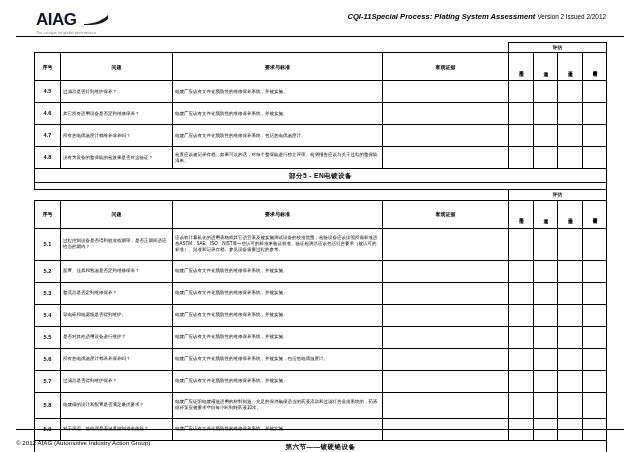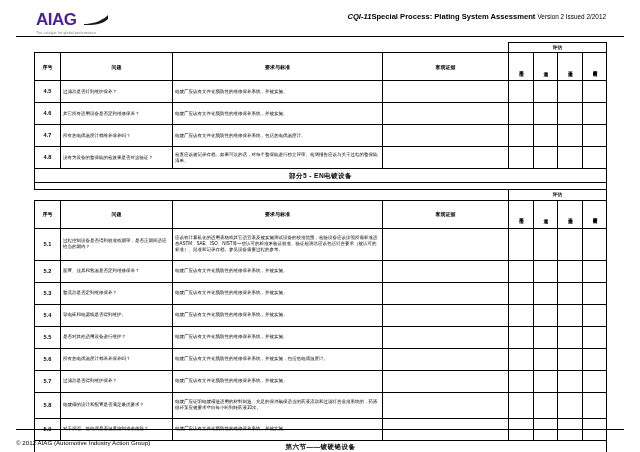--- a/index.html
+++ b/index.html
@@ -32,21 +32,21 @@
     position: absolute;
     left: 36px;
     top: 10px;
     width: 120px;
   }
   .logo-word {
     font-family: "Liberation Sans", sans-serif;
     font-weight: bold;
     font-size: 17px;
     letter-spacing: -0.5px;
-    color: #4c1d95;
+    color: #0f172a;
   }
   .logo-swoosh {
     display: inline-block;
     vertical-align: middle;
     margin-left: 2px;
   }
   .logo-tag {
     font-size: 3.4px;
     color: #777;
     letter-spacing: 0.2px;
@@ -61,20 +61,21 @@
     font-size: 7.6px;
     white-space: nowrap;
   }
   .header-title .code {
     font-weight: bold;
     font-style: italic;
     text-align: center;
   }
   .header-title .doc {
     font-weight: bold;
+    font-style: italic;
     text-align: center;
   }
   .header-title .ver {
     font-weight: normal;
     font-size: 6.4px;
     font-style: normal;
   }
   .rule {
     position: absolute;
     left: 16px;

